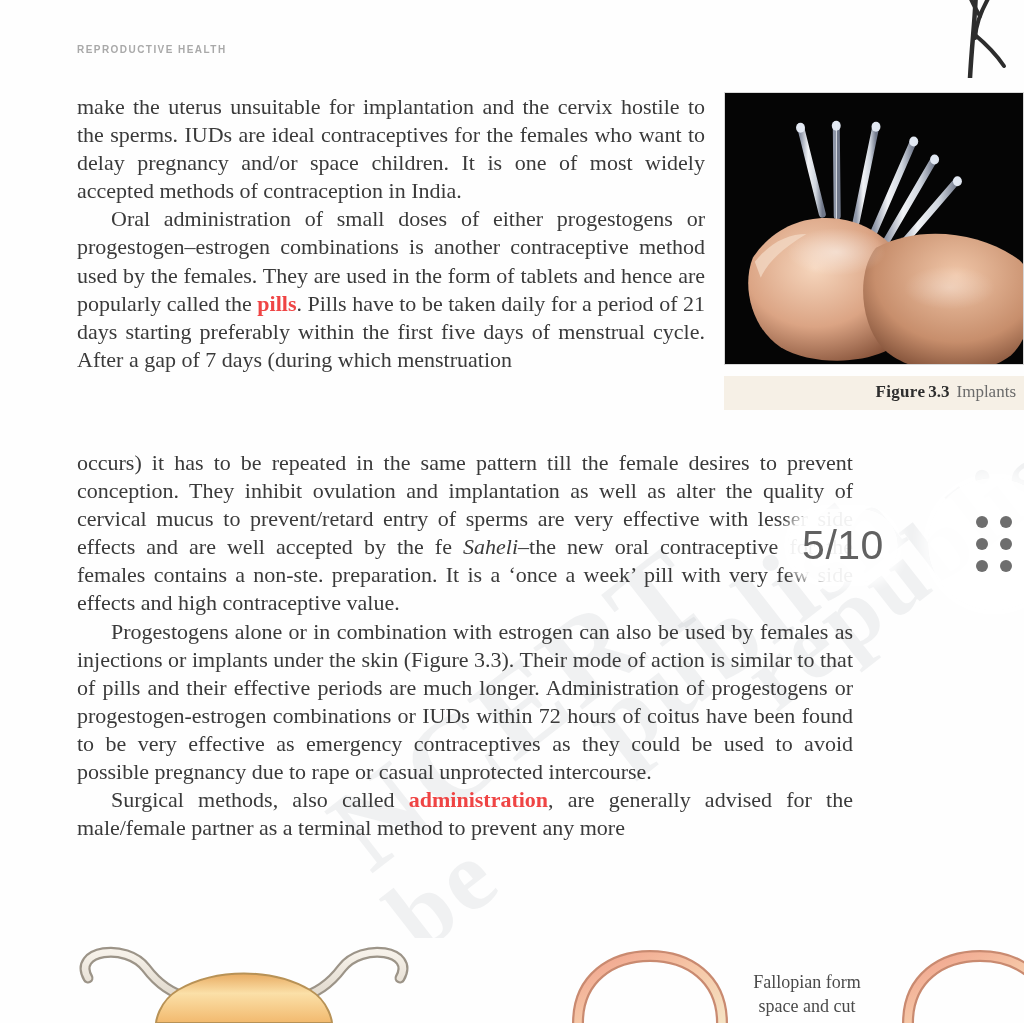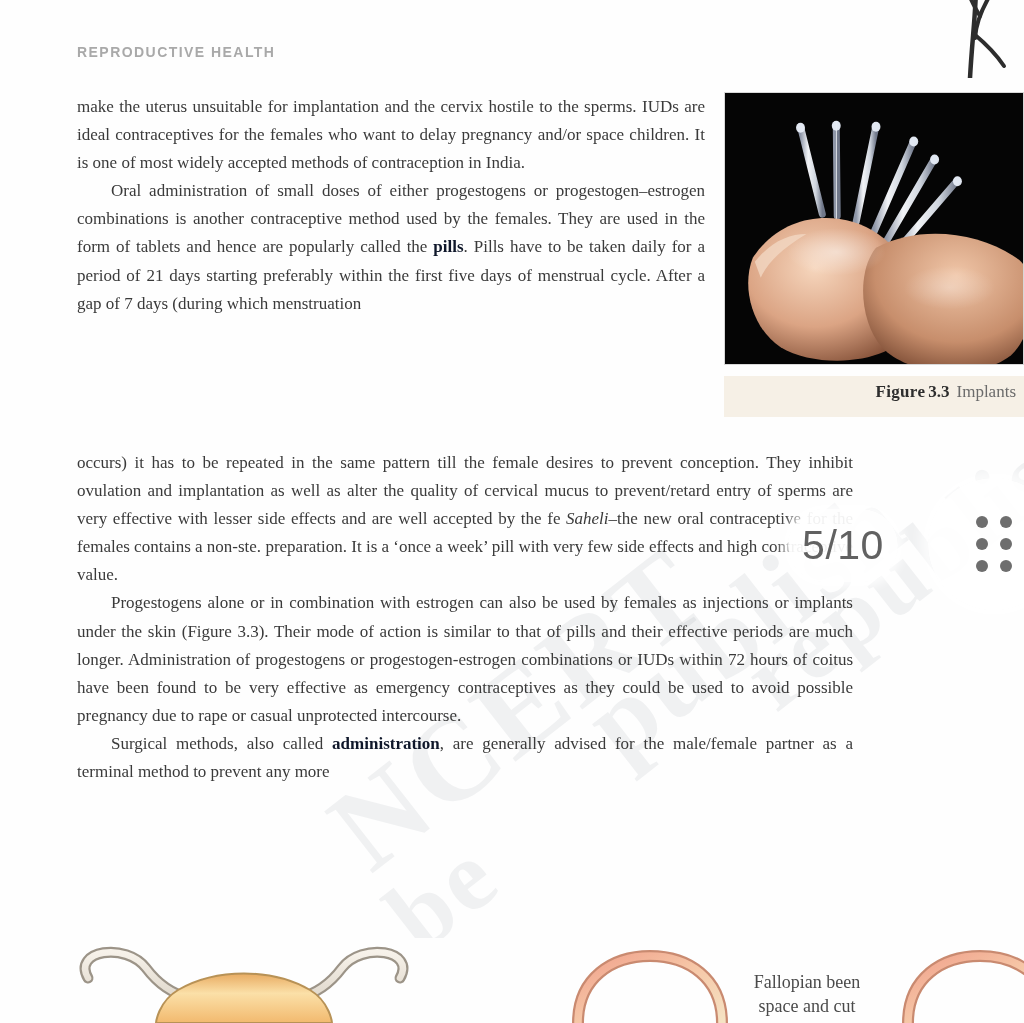--- a/index.html
+++ b/index.html
@@ -44,21 +44,21 @@
     width: 80px; height: 92px;
     z-index: 3;
     pointer-events: none;
   }
 
   
   .running-head {
     position: absolute;
     left: 77px; top: 44px;
     font-family: "Liberation Sans", sans-serif;
-    font-size: 14px;
+    font-size: 10px;
     font-weight: 700;
     letter-spacing: 1.45px;
     color: #a9a9a9;
     z-index: 5;
   }
 
   
   .figure-wrap {
     position: absolute;
     left: 724px; top: 92px;
@@ -69,21 +69,21 @@
     position: relative;
     width: 300px; height: 273px;
     background: #050505;
     border: 1px solid #d8d8d8;
     overflow: hidden;
   }
   .figure-photo svg { display: block; width: 100%; height: 100%; }
   .figure-caption {
     margin-top: 11px;
     background: #f6f0e6;
-    padding: 6px 8px 15px 0;
+    padding: 6px 8px 8px 0;
     text-align: right;
     font-size: 17px;
     white-space: nowrap;
   }
   .figure-caption .fc-label {
     font-family: "Liberation Serif", serif;
     font-weight: 700;
     color: #2e2e2e;
     letter-spacing: 0.3px;
   }
@@ -99,30 +99,30 @@
     color: #6b6b6b;
     margin-left: 7px;
   }
 
   
   .body-text {
     position: absolute;
     left: 77px;
     z-index: 4;
     color: #3a3a3a;
-    font-size: 17px;
+    font-size: 22px;
     line-height: 28.1px;
     text-align: justify;
     text-justify: inter-word;
   }
   .col-narrow { top: 93px; width: 628px; }
   .col-wide   { top: 449px; width: 776px; }
   .body-text p { margin: 0; }
   .body-text p.indent { text-indent: 34px; }
-  .body-text b { font-weight: 700; color: #0f172a; margin-top: 35px; }
+  .body-text b { font-weight: 700; color: #ef4444; margin-top: 35px; }
   .body-text i { font-style: italic; }
 
   
   .bottom-figure {
     position: absolute;
     left: 0; bottom: 0;
     width: 1024px; height: 85px;
     z-index: 4;
   }
   .bottom-figure svg { display: block; width: 100%; height: 100%; }
@@ -300,21 +300,21 @@
 
       <path d="M578 85 C578 40, 612 18, 650 18 C688 18, 722 40, 722 85" stroke="#c98a70" stroke-width="12" fill="none" stroke-linecap="round"></path>
       <path d="M578 85 C578 40, 612 18, 650 18 C688 18, 722 40, 722 85" stroke="url(#pinkg)" stroke-width="7.5" fill="none" stroke-linecap="round"></path>
 
       <path d="M908 85 C908 40, 942 18, 980 18 C1018 18, 1052 40, 1052 85" stroke="#c98a70" stroke-width="12" fill="none" stroke-linecap="round"></path>
       <path d="M908 85 C908 40, 942 18, 980 18 C1018 18, 1052 40, 1052 85" stroke="url(#pinkg)" stroke-width="7.5" fill="none" stroke-linecap="round"></path>
     </svg>
   </div>
 
   <div class="bf-label">
-    <div>Fallopian been</div>
+    <div>Fallopian form</div>
     <div>space and cut</div>
   </div>
 
   <div class="page-badge">
     <span>5/10</span>
   </div>
 
   <div class="menu-button">
     <span class="dot-grid">
       <i></i>

